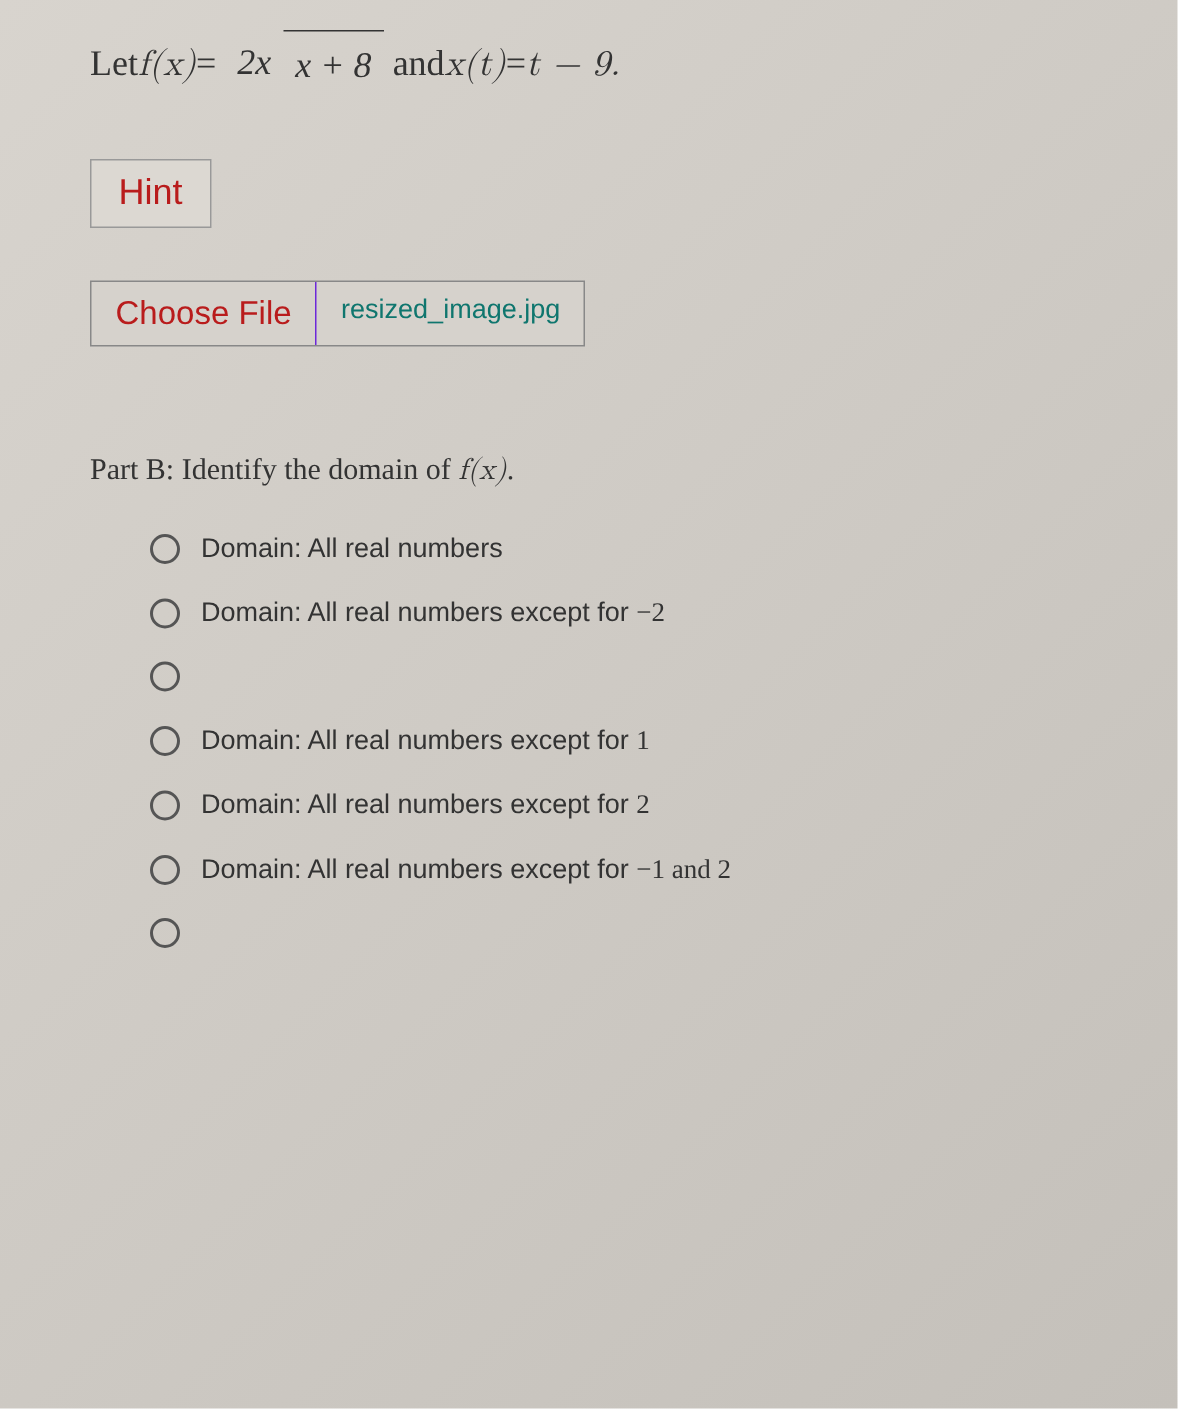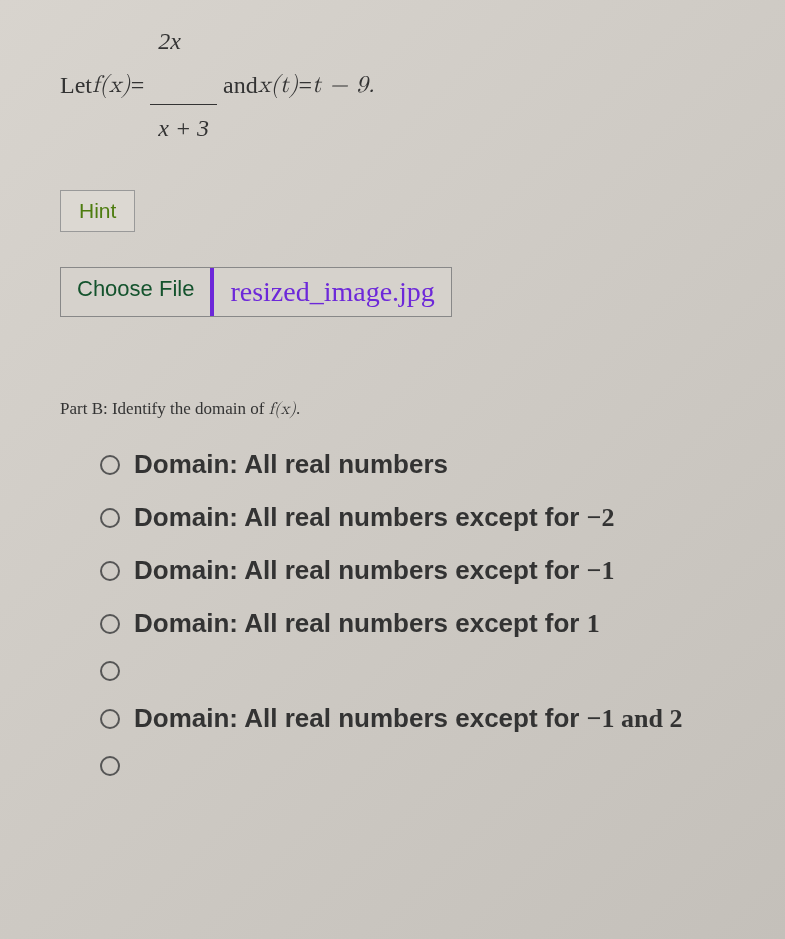--- a/index.html
+++ b/index.html
@@ -27,87 +27,84 @@
       display: flex;
       align-items: center;
       flex-wrap: wrap;
     }
     .math {
       font-family: 'Cambria Math', 'Latin Modern Math', Georgia, serif;
       font-style: italic;
     }
     .frac {
       display: inline-flex;
-      flex-direction: column;
+      align-items: center;
       vertical-align: middle;
       margin: 0 6px;
       font-style: normal;
-      gap: 39px;
     }
     .frac .num {
       padding: 0 8px 2px 8px;
       font-style: italic;
     }
     .frac .den {
       border-top: 1.5px solid #333;
       padding: 2px 8px 0 8px;
       font-style: italic;
     }
     .part-a {
       font-size: 23px;
       line-height: 1.6;
       margin-bottom: 30px;
     }
     .hint-btn {
       display: inline-block;
       border: 1px solid #999;
       background: #dcd8d2;
       padding: 8px 18px;
-      font-size: 21px;
+      font-size: 24px;
       font-family: Arial, sans-serif;
-      color: #4d7c0f;
+      color: #b91c1c;
       margin-bottom: 35px;
       cursor: pointer;
     }
     .file-upload {
       display: inline-flex;
       align-items: stretch;
       border: 1px solid #888;
       background: #d6d2cc;
       margin-bottom: 70px;
     }
     .choose-file {
       padding: 8px 16px;
       font-size: 22px;
       font-family: Arial, sans-serif;
-      color: #14532d;
-      border-right: 4px solid #6d28d9;
+      color: #b91c1c;
+      border-right: 1px solid #6d28d9;
       cursor: pointer;
     }
     .filename {
       padding: 8px 16px;
-      font-size: 28px;
-      font-family: Liberation Serif, serif;
-      color: #6d28d9;
+      font-size: 18px;
+      font-family: Liberation Sans, sans-serif;
+      color: #0f766e;
     }
     .part-b {
-      font-size: 17px;
+      font-size: 20px;
       margin-bottom: 30px;
-      margin-top: 12px;
     }
     .options {
       padding-left: 40px;
     }
     .option {
       display: flex;
       align-items: center;
       margin-bottom: 22px;
-      font-size: 26px;
+      font-size: 18px;
       cursor: pointer;
-      font-weight: bold;
     }
     .radio {
       width: 20px;
       height: 20px;
       border: 2px solid #555;
       border-radius: 50%;
       margin-right: 14px;
       flex-shrink: 0;
       background: transparent;
     }
@@ -123,21 +120,21 @@
 <body>
 
 <div class="content">
 
   <div class="math-intro">
     <span>Let </span>
     <span class="math">f(x)</span>
     <span> = </span>
     <span class="frac">
       <span class="num">2x</span>
-      <span class="den">x + 3</span>
+      <span class="den">x + 8</span>
     </span>
     <span> and </span>
     <span class="math">x(t)</span>
     <span> = </span>
     <span class="math">t − 9.</span>
   </div>
 
 
   <div class="hint-btn">
     <span>Hint</span>
@@ -159,28 +156,28 @@
     <div class="option">
       <div class="radio"></div>
       <span class="option-text"><span>Domain: All real numbers</span><span class="mathval"></span></span>
     </div>
     <div class="option">
       <div class="radio"></div>
       <span class="option-text"><span>Domain: All real numbers except for </span><span class="mathval">−2</span></span>
     </div>
     <div class="option">
       <div class="radio"></div>
-      <span class="option-text"><span>Domain: All real numbers except for </span><span class="mathval">−1</span></span>
     </div>
     <div class="option">
       <div class="radio"></div>
       <span class="option-text"><span>Domain: All real numbers except for </span><span class="mathval">1</span></span>
     </div>
     <div class="option">
       <div class="radio"></div>
+      <span class="option-text"><span>Domain: All real numbers except for </span><span class="mathval">2</span></span>
     </div>
     <div class="option">
       <div class="radio"></div>
       <span class="option-text"><span>Domain: All real numbers except for </span><span class="mathval">−1 and 2</span></span>
     </div>
     <div class="option">
       <div class="radio"></div>
     </div>
   </div>
 

